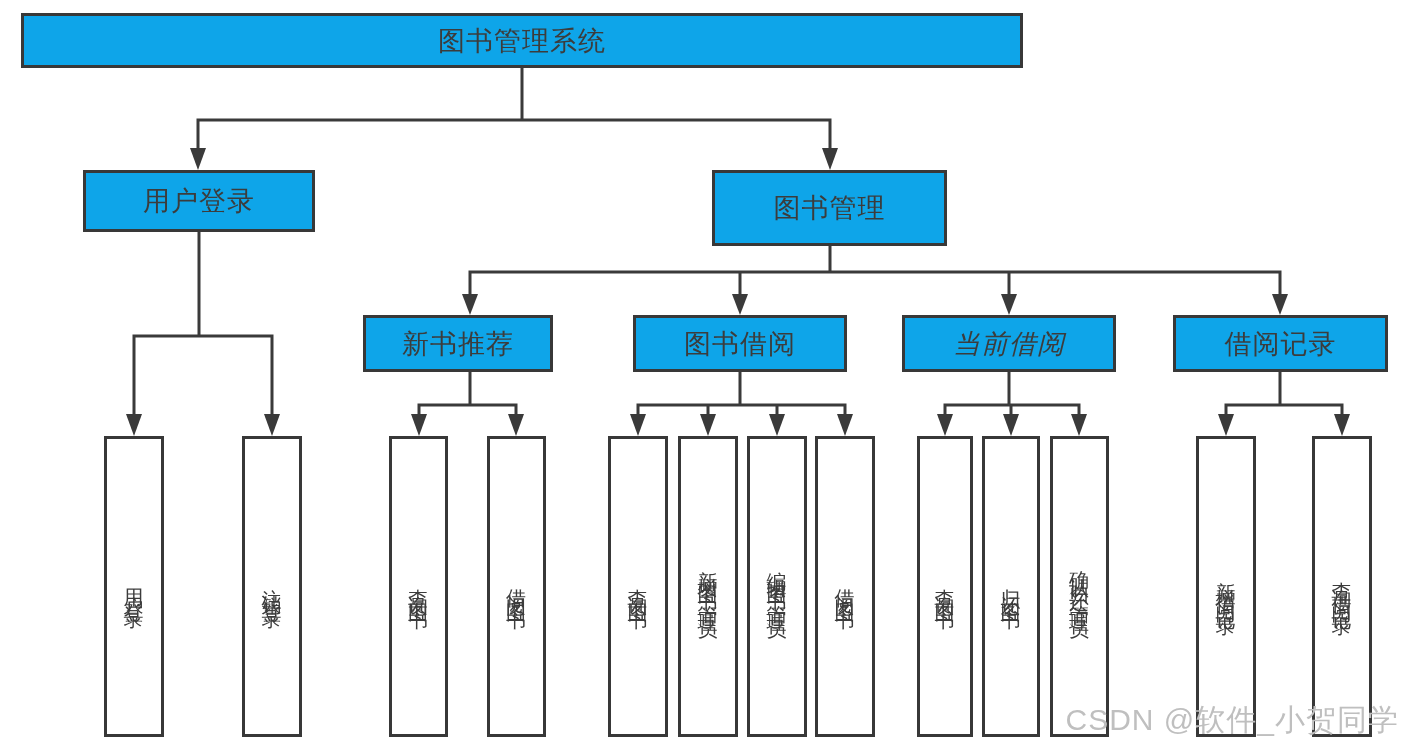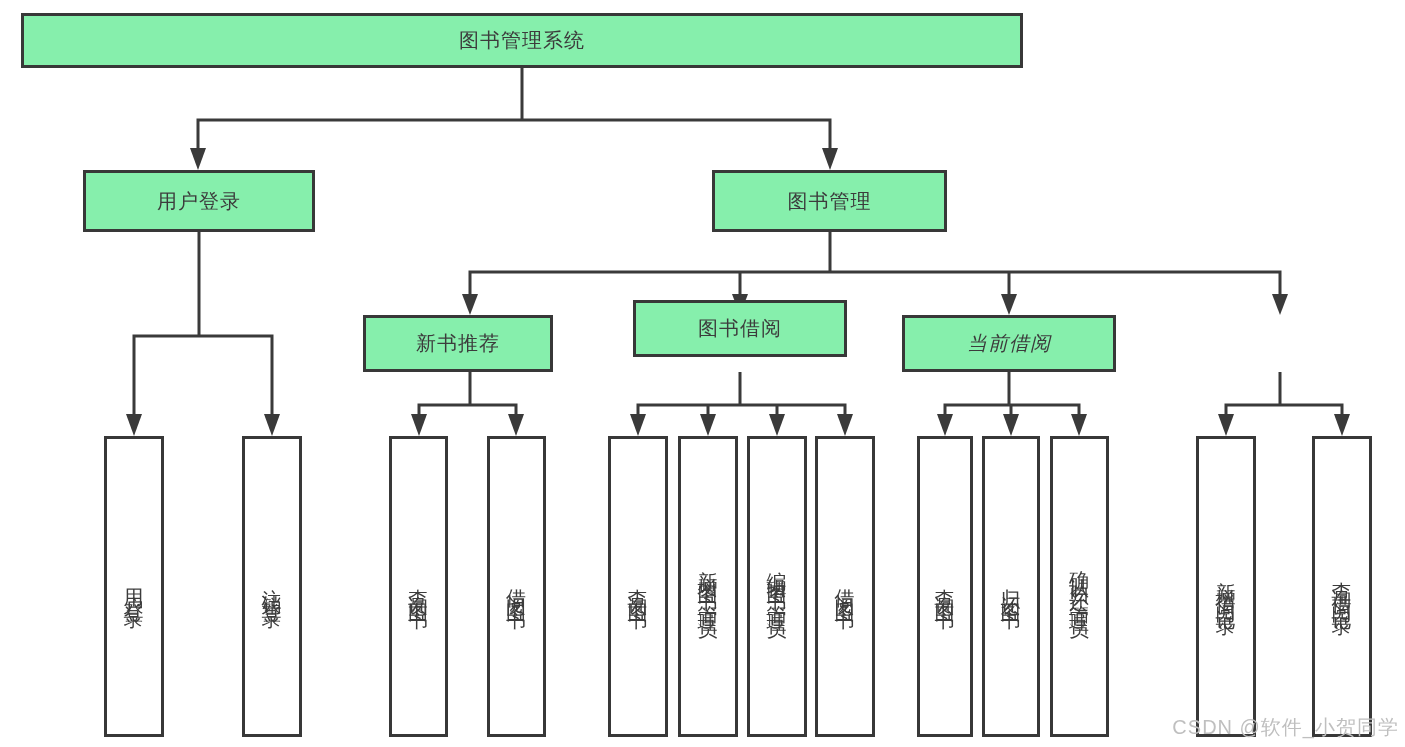--- a/index.html
+++ b/index.html
@@ -13,25 +13,25 @@
   }
   #connectors {
     position: absolute;
     left: 0; top: 0;
     width: 1405px; height: 747px;
   }
   .hbox {
     position: absolute;
     box-sizing: border-box;
     border: 3px solid #383838;
-    background: #86efac;
+    background: #0ea5e9;
     display: flex;
     align-items: center;
     justify-content: center;
-    font-size: 20px;
+    font-size: 27px;
     color: #3c3c3c;
     letter-spacing: 1px;
     z-index: 2;
   }
   .leaf {
     position: absolute;
     box-sizing: border-box;
     border: 3px solid #383838;
     background: #ffffff;
     top: 436px;
@@ -47,45 +47,45 @@
     font-size: 20px;
     letter-spacing: 7px;
     color: #3c3c3c;
     white-space: nowrap;
     line-height: 1;
   }
   
   .n-root  { left: 21px;  top: 13px;  width: 1002px; height: 55px; }
   
   .n-l1a   { left: 83px;  top: 170px; width: 232px;  height: 62px; }
-  .n-l1b   { left: 712px; top: 170px; width: 235px;  height: 62px; }
+  .n-l1b   { left: 712px; top: 170px; width: 235px;  height: 76px; }
   
   .n-l2a   { left: 363px;  top: 315px; width: 190px; height: 57px; }
-  .n-l2b   { left: 633px;  top: 300px; width: 214px; height: 57px; }
+  .n-l2b   { left: 633px;  top: 315px; width: 214px; height: 57px; }
   .n-l2c   { left: 902px;  top: 315px; width: 214px; height: 57px; font-style: italic; }
   .n-l2d   { left: 1173px; top: 315px; width: 215px; height: 57px; }
   
   .lf-a1 { left: 104px;  width: 60px; }
   .lf-a2 { left: 242px;  width: 60px; }
   .lf-b1 { left: 389px;  width: 59px; }
   .lf-b2 { left: 487px;  width: 59px; }
   .lf-c1 { left: 608px;  width: 60px; }
   .lf-c2 { left: 678px;  width: 60px; }
   .lf-c3 { left: 747px;  width: 60px; }
   .lf-c4 { left: 815px;  width: 60px; }
   .lf-d1 { left: 917px;  width: 56px; }
   .lf-d2 { left: 982px;  width: 58px; }
   .lf-d3 { left: 1050px; width: 59px; }
   .lf-e1 { left: 1196px; width: 60px; }
   .lf-e2 { left: 1312px; width: 60px; }
   .watermark {
     position: absolute;
     right: 6px;
     bottom: 6px;
-    font-size: 20px;
+    font-size: 30px;
     color: #bfbfbf;
     z-index: 3;
     letter-spacing: 1px;
   }
 </style>
 </head>
 <body>
 
 <div id="canvas">
 
@@ -142,20 +142,23 @@
 
   <div class="hbox n-l2a">
     <span>新书推荐</span>
   </div>
   <div class="hbox n-l2b">
     <span>图书借阅</span>
   </div>
   <div class="hbox n-l2c">
     <span>当前借阅</span>
   </div>
+  <div class="hbox n-l2d">
+    <span>借阅记录</span>
+  </div>
 
   <div class="leaf lf-a1">
     <span class="vtext">用户登录</span>
   </div>
   <div class="leaf lf-a2">
     <span class="vtext">注销登录</span>
   </div>
 
   <div class="leaf lf-b1">
     <span class="vtext">查询图书</span>

